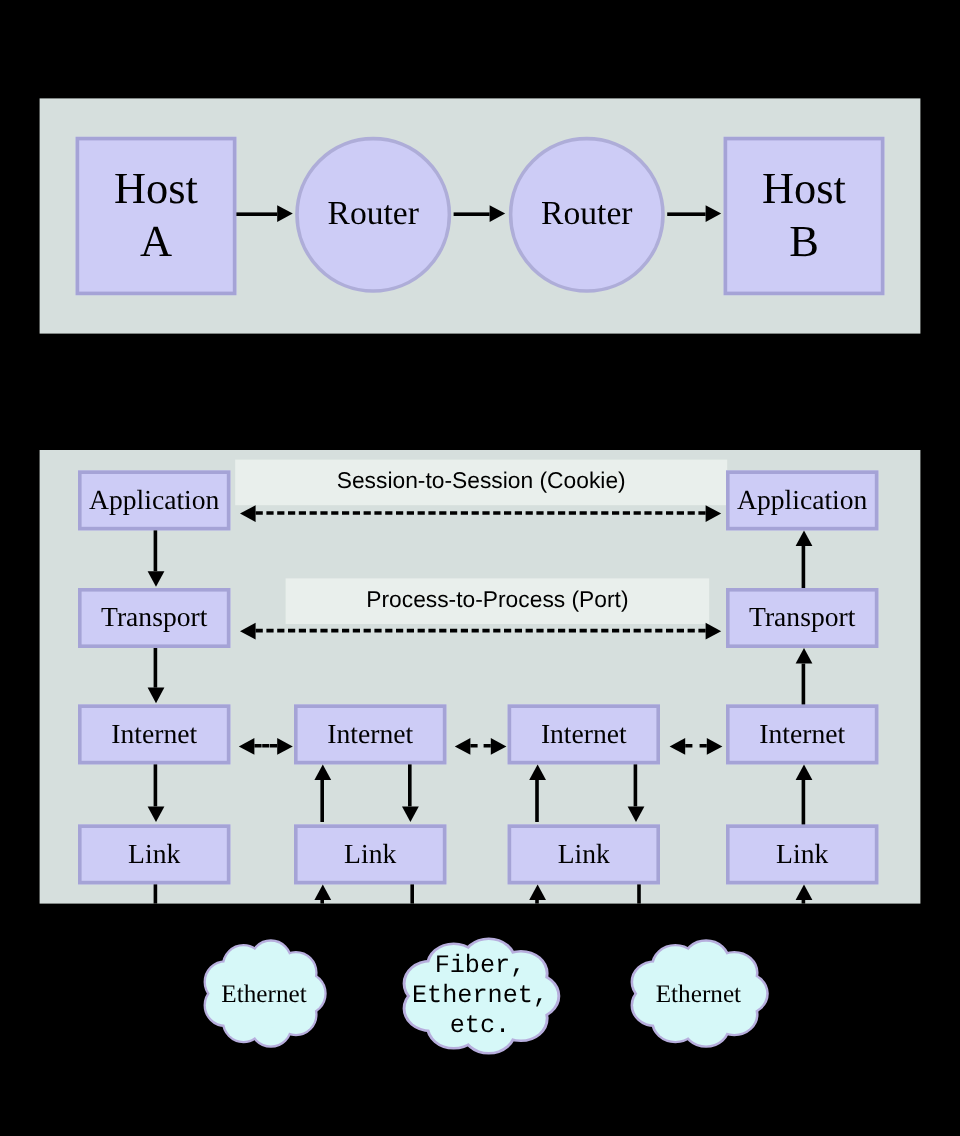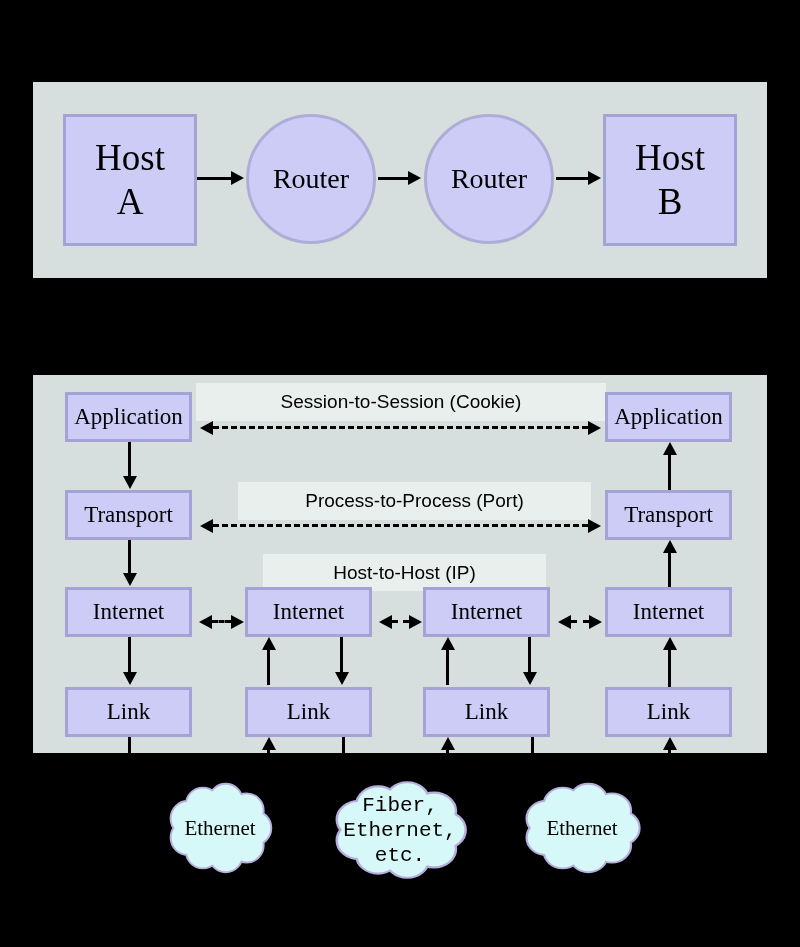--- a/index.html
+++ b/index.html
@@ -62,23 +62,20 @@
   <div class="ah ah-right" style="left:588px;top:171px;"></div>
 
   <div class="panel" style="left:33px;top:375px;width:734px;height:378px;"></div>
 
   <div class="strip" style="left:196px;top:383px;width:410px;height:38px;">
     <span>Session-to-Session (Cookie)</span>
   </div>
   <div class="strip" style="left:225px;top:482px;width:353px;height:38px;margin-left:13px;">
     <span>Process-to-Process (Port)</span>
   </div>
-  <div class="strip" style="left:263px;top:554px;width:283px;height:37px;">
-    <span>Host-to-Host (IP)</span>
-  </div>
 
   <div class="node lbox" style="left:65px;top:392px;">
       <span>Application</span>
     </div>
   <div class="node lbox" style="left:65px;top:490px;">
       <span>Transport</span>
     </div>
   <div class="node lbox" style="left:65px;top:587px;">
       <span>Internet</span>
     </div>

